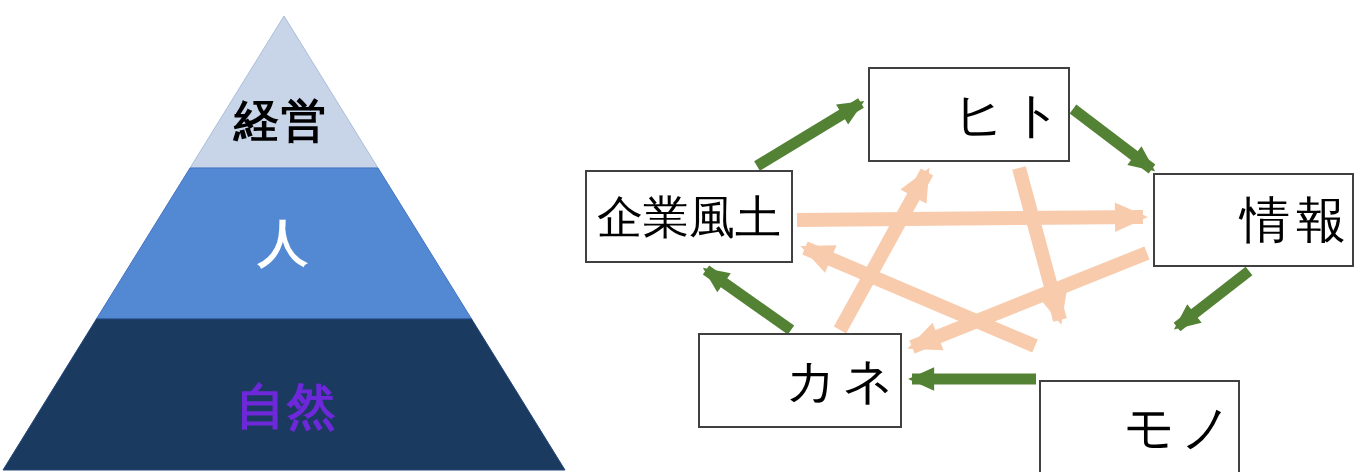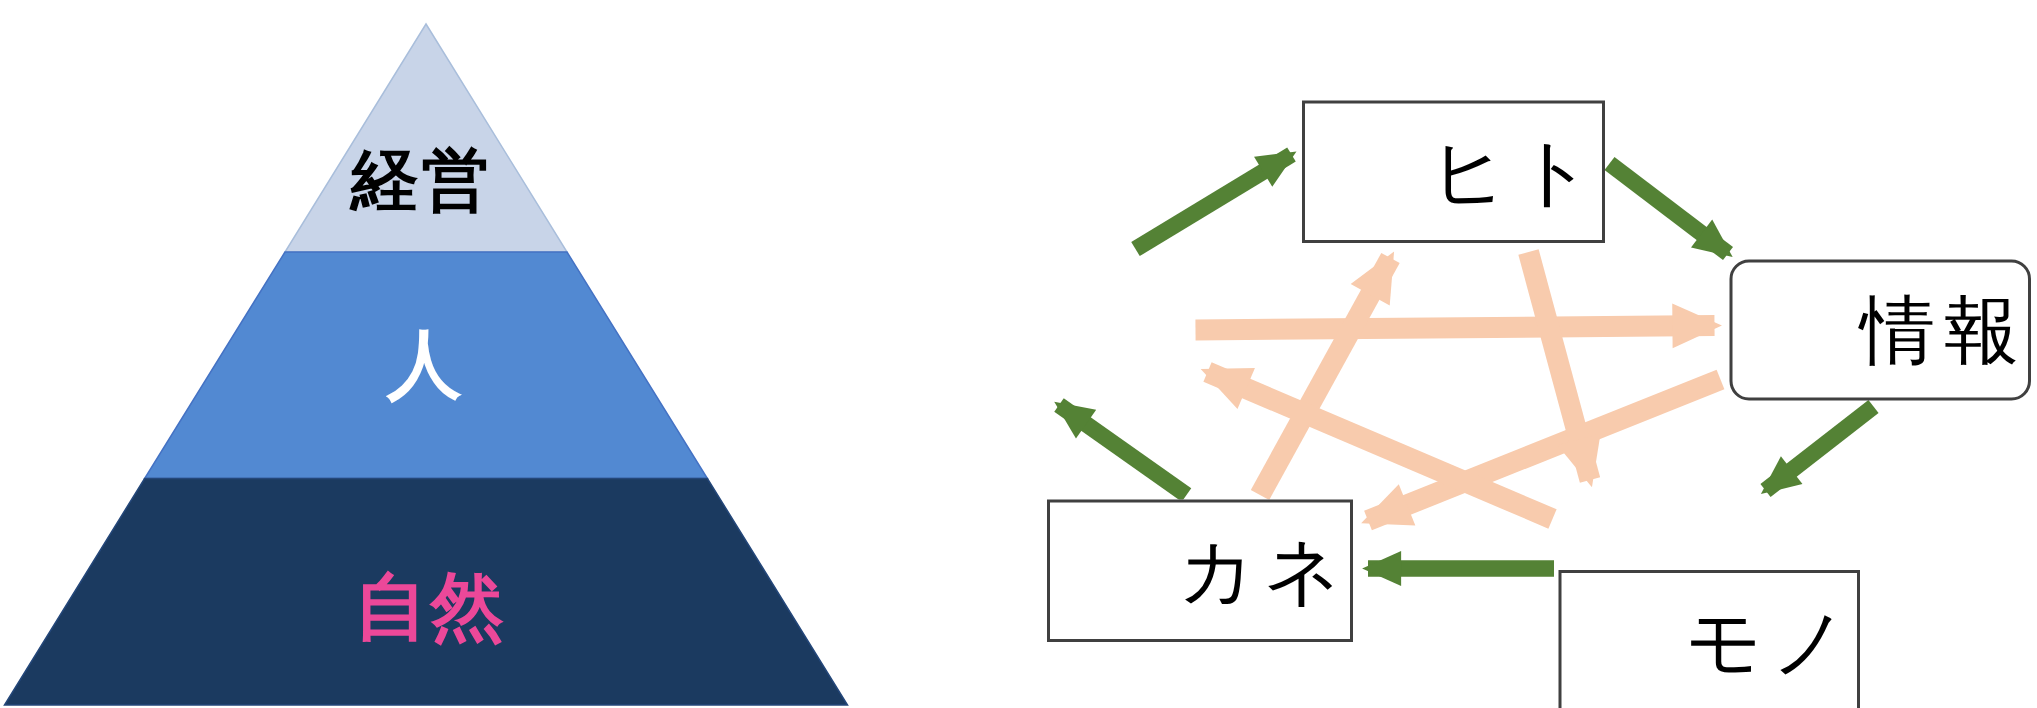--- a/index.html
+++ b/index.html
@@ -18,38 +18,38 @@
   }
   .pyr-label {
     position: absolute;
     transform: translate(-50%, -50%);
     white-space: nowrap;
     line-height: 1;
     letter-spacing: 2px;
   }
   .pyr-label.l0 { font-size: 45px; font-weight: 700; color: #000000; }
   .pyr-label.l1 { font-size: 50px; font-weight: 600; color: #ffffff; }
-  .pyr-label.l2 { font-size: 49px; font-weight: 700; color: #ec4899; }
+  .pyr-label.l2 { font-size: 49px; font-weight: 700; color: #6d28d9; }
   .node-box {
     position: absolute;
     background: #ffffff;
     border: 2px solid #404040;
     display: flex;
     align-items: center;
     justify-content: center;
     box-sizing: border-box;
     color: #000000;
     line-height: 1;
     white-space: nowrap;
     z-index: 3;
   }
   .node-box.big { font-size: 50px; letter-spacing: 6px; justify-content: flex-end; }
   .node-box.small { font-size: 46px; letter-spacing: 0px; }
   .box-hito      { left: 868px;  top: 67px;  width: 202px; height: 95px; }
-  .box-joho      { left: 1153px; top: 173px; width: 201px; height: 94px; border-radius: 13px; }
+  .box-joho      { left: 1153px; top: 173px; width: 201px; height: 94px; }
   .box-mono      { left: 1039px; top: 334px; width: 201px; height: 95px; margin-top: 46px; }
   .box-kane      { left: 698px;  top: 333px; width: 204px; height: 95px; padding-left: 16px; }
   .box-kigyofudo { left: 585px;  top: 170px; width: 208px; height: 93px; }
 </style>
 </head>
 <body>
 
 <div class="canvas">
 
   <svg class="layer-svg" viewBox="0 0 1358 472" xmlns="http://www.w3.org/2000/svg">
@@ -88,14 +88,17 @@
   </div>
   <div class="node-box big box-joho">
     <span>情報</span>
   </div>
   <div class="node-box big box-mono">
     <span>モノ</span>
   </div>
   <div class="node-box big box-kane">
     <span>カネ</span>
   </div>
+  <div class="node-box small box-kigyofudo">
+    <span>企業風土</span>
+  </div>
 
 </div>
 
 </body></html>

